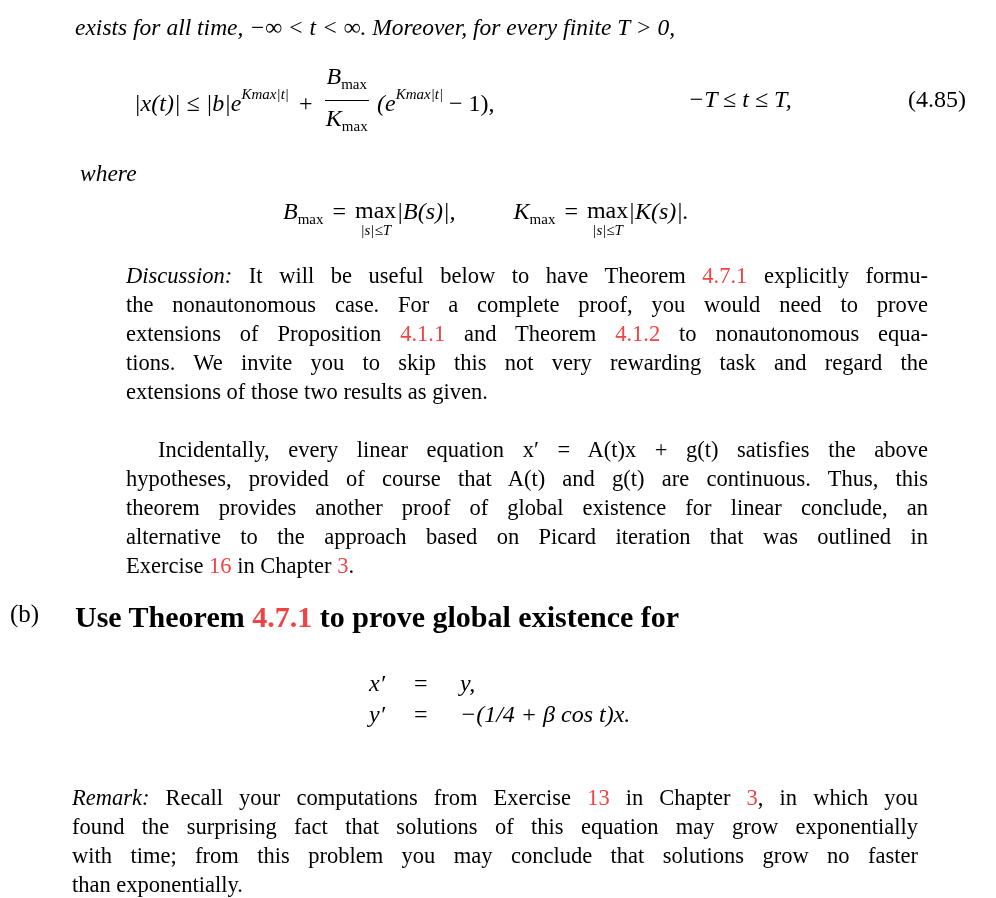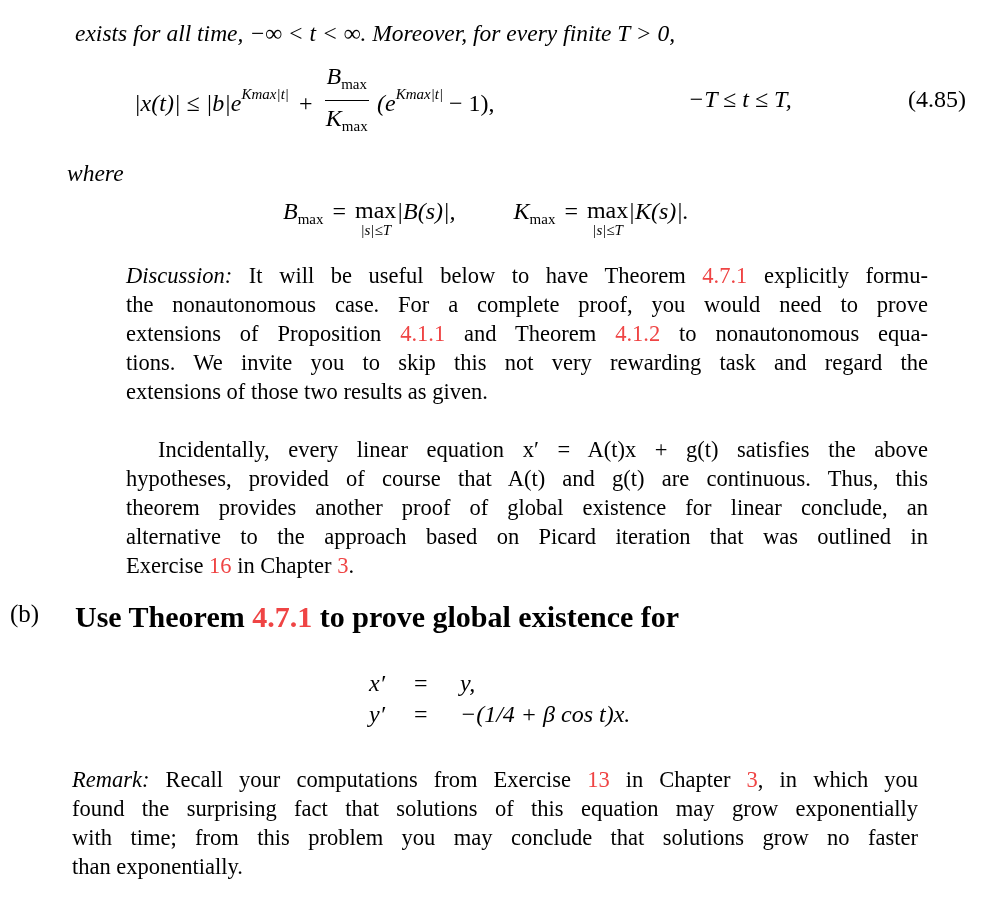--- a/index.html
+++ b/index.html
@@ -19,41 +19,41 @@
     .para .line.last { text-align-last: left; }
     .frac { display: inline-block; vertical-align: middle; text-align: center; margin: 0 2px; }
     .frac .num { display: block; border-bottom: 1.3px solid #000; padding: 0 2px 2px; line-height: 28px; }
     .frac .den { display: block; line-height: 30px; padding-top: 2px; }
     .maxop { display: inline-block; text-align: center; vertical-align: top; line-height: 24px; }
     .maxop .lim { display: block; font-size: 15px; font-style: italic; line-height: 16px; }
   </style>
 </head>
 <body>
 
-<div class="abs it" style="left:75px; top:20px; font-size:23.5px;">
+<div class="abs it" style="left:75px; top:14px; font-size:23.5px;">
   <span>exists for all time, −∞ &lt; t &lt; ∞. Moreover, for every finite T &gt; 0,</span>
 </div>
 
 <div class="abs" style="left:134px; top:62px; height:80px; font-size:24px;">
   <span style="display:inline-block; vertical-align:middle;">
     <span class="it">|x(t)| ≤ |b|e</span><span class="sup it">Kmax|t|</span>
     <span style="margin:0 4px;">+</span>
   </span>
   <span class="frac">
     <span class="num"><span class="it">B</span><span class="sub">max</span></span>
     <span class="den"><span class="it">K</span><span class="sub">max</span></span>
   </span>
   <span style="display:inline-block; vertical-align:middle;">
     <span class="it">(e</span><span class="sup it">Kmax|t|</span><span> − 1),</span>
   </span>
 </div>
 <div class="abs it" style="left:688px; top:86px; font-size:24px;">−T ≤ t ≤ T,</div>
 <div class="abs" style="left:908px; top:86px; font-size:24px;">(4.85)</div>
 
-<div class="abs it" style="left:67px; top:160px; font-size:23.5px;">where</div>
+<div class="abs it" style="left:80px; top:160px; font-size:23.5px;">where</div>
 
 <div class="abs" style="left:259px; top:198px; font-size:24px;margin-left:24px;">
   <span class="it">B</span><span class="sub">max</span>
   <span style="margin:0 3px;">=</span>
   <span class="maxop"><span>max</span><span class="lim">|s|≤T</span></span><span class="it">|B(s)|,</span>
   <span style="display:inline-block; width:46px;"></span>
   <span class="it">K</span><span class="sub">max</span>
   <span style="margin:0 3px;">=</span>
   <span class="maxop"><span>max</span><span class="lim">|s|≤T</span></span><span class="it">|K(s)|.</span>
 </div>
@@ -79,18 +79,18 @@
   <span>Use Theorem </span><span class="ref">4.7.1</span><span> to prove global existence for</span>
 </div>
 
 <div class="abs it" style="left:369px; top:670px; font-size:24px;">x′</div>
 <div class="abs" style="left:414px; top:670px; font-size:24px;">=</div>
 <div class="abs it" style="left:460px; top:670px; font-size:24px;">y,</div>
 <div class="abs it" style="left:369px; top:701px; font-size:24px;">y′</div>
 <div class="abs" style="left:414px; top:701px; font-size:24px;">=</div>
 <div class="abs it" style="left:460px; top:701px; font-size:24px;">−(1/4 + β cos t)x.</div>
 
-<div class="para" style="left:72px; top:765px; width:846px;">
+<div class="para" style="left:72px; top:783px; width:846px;">
   <span class="line"><span class="it">Remark:</span><span> Recall your computations from Exercise </span><span class="ref">13</span><span> in Chapter </span><span class="ref">3</span><span>, in which you</span></span>
   <span class="line">found the surprising fact that solutions of this equation may grow exponentially</span>
   <span class="line">with time; from this problem you may conclude that solutions grow no faster</span>
   <span class="line last">than exponentially.</span>
 </div>
 
 </body></html>

